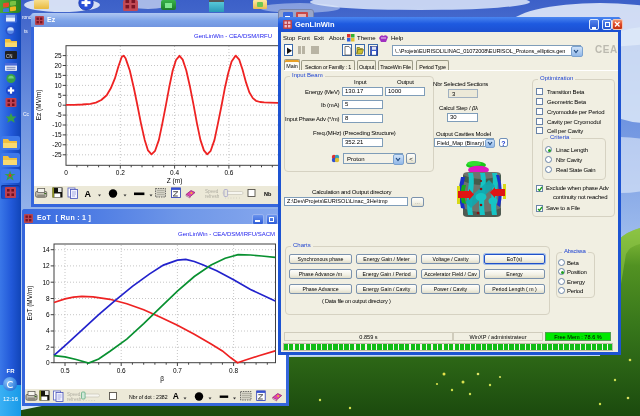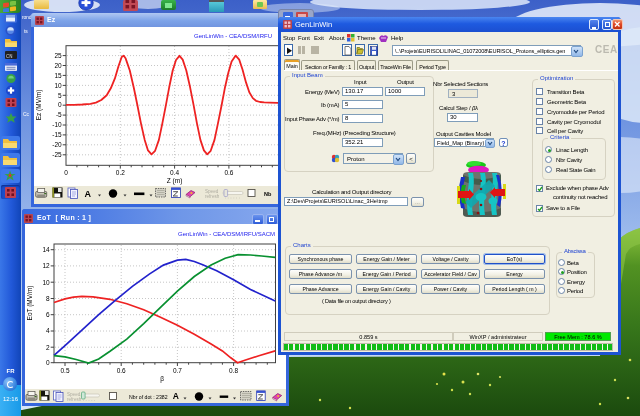--- a/index.html
+++ b/index.html
@@ -361,21 +361,21 @@
 <div class="abs" style="left:278px;top:17px;width:343px;height:338px">
  <div class="abs" style="left:0;top:0;width:343px;height:338px;background:#f1efe2;border:3px solid #1d53d2;border-radius:4px 4px 0 0;box-sizing:border-box"></div>
  <div class="abs" style="left:0;top:0;width:343px;height:15px;background:linear-gradient(#4a86f0,#1e5ae0 45%,#1b4fd0);border-radius:4px 4px 0 0">
   <svg class="abs" style="left:5px;top:3px" width="9" height="9">
         <rect width="9" height="9" rx="1" fill="#b84550"></rect>
         <rect x="1.5" y="1.5" width="2.4" height="2.4" fill="#f0c0c8"></rect>
         <rect x="5" y="1.5" width="2.4" height="2.4" fill="#f0c0c8"></rect>
         <rect x="1.5" y="5" width="2.4" height="2.4" fill="#f0c0c8"></rect>
         <rect x="5" y="5" width="2.4" height="2.4" fill="#f0c0c8"></rect>
       </svg>
-  <span style="position:absolute;left:17px;top:2.5px;color:#fff;font-weight:normal;font-size:7.5px">GenLinWin</span>
+  <span style="position:absolute;left:17px;top:2.5px;color:#fff;font-weight:bold;font-size:7.5px">GenLinWin</span>
   <div class="abs" style="left:311px;top:2px;width:10px;height:11px;background:linear-gradient(#5585ee,#2353cc);border:1px solid #dce8fc;border-radius:2px;box-sizing:border-box">
         <div class="abs" style="left:2px;top:6.5px;width:4px;height:2px;background:#fff"></div>
       </div>
   <div class="abs" style="left:324px;top:2px;width:10px;height:11px;background:linear-gradient(#5585ee,#2353cc);border:1px solid #dce8fc;border-radius:2px;box-sizing:border-box">
         <div class="abs" style="left:2px;top:2px;width:5px;height:5px;border:1.4px solid #fff;box-sizing:border-box"></div>
       </div>
   <div class="abs" style="left:334px;top:2px;width:11px;height:11px;background:linear-gradient(#f0926a,#e04828 45%,#c03010);border:1px solid #f0c8b8;border-radius:2px;box-sizing:border-box"><svg width="9" height="9">
           <path d="M2,2 L6.5,6.5 M6.5,2 L2,6.5" stroke="#fff" stroke-width="1.3"></path>
         </svg></div>
  </div>

